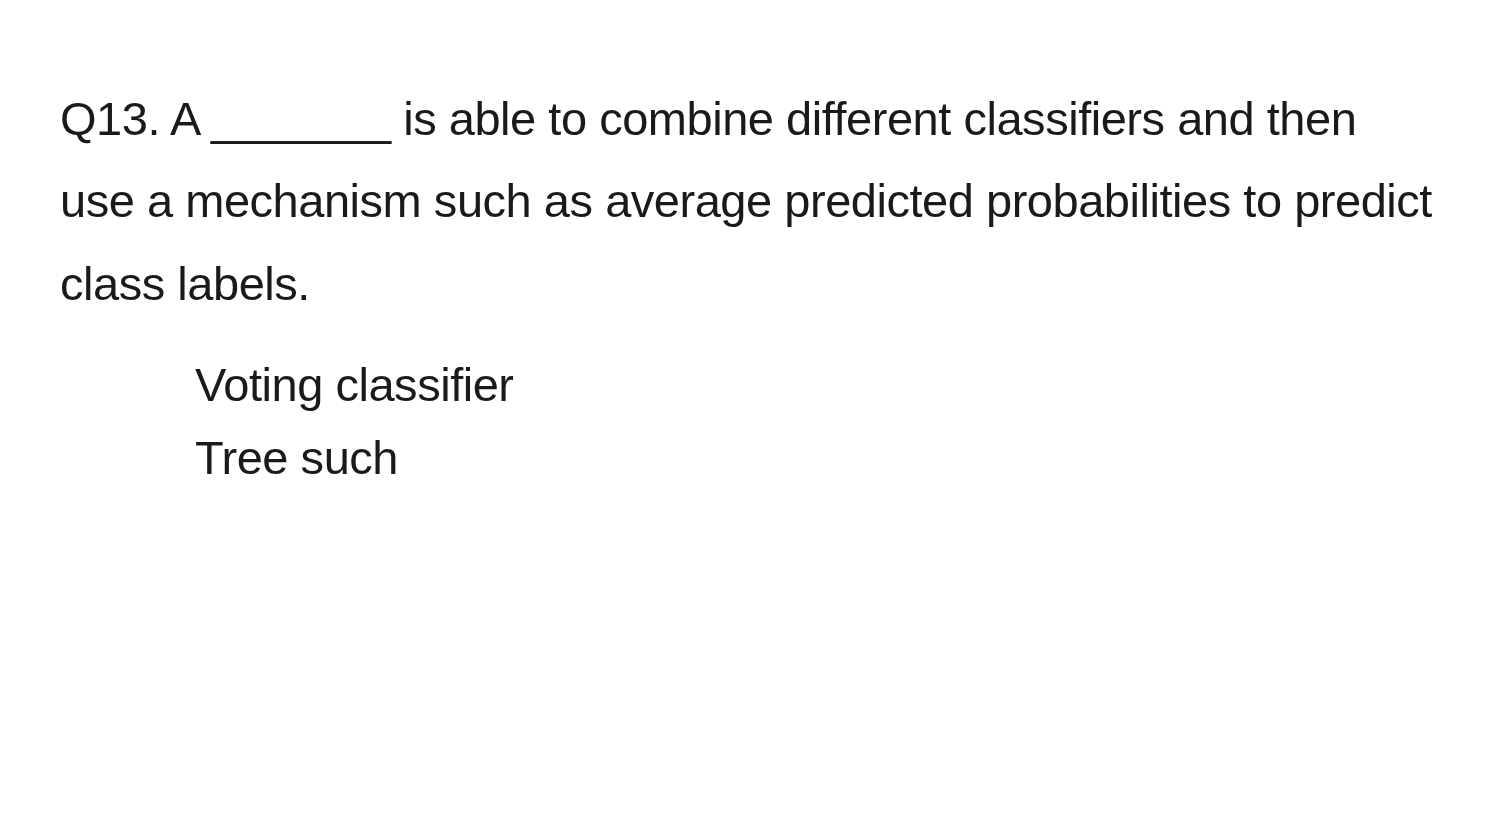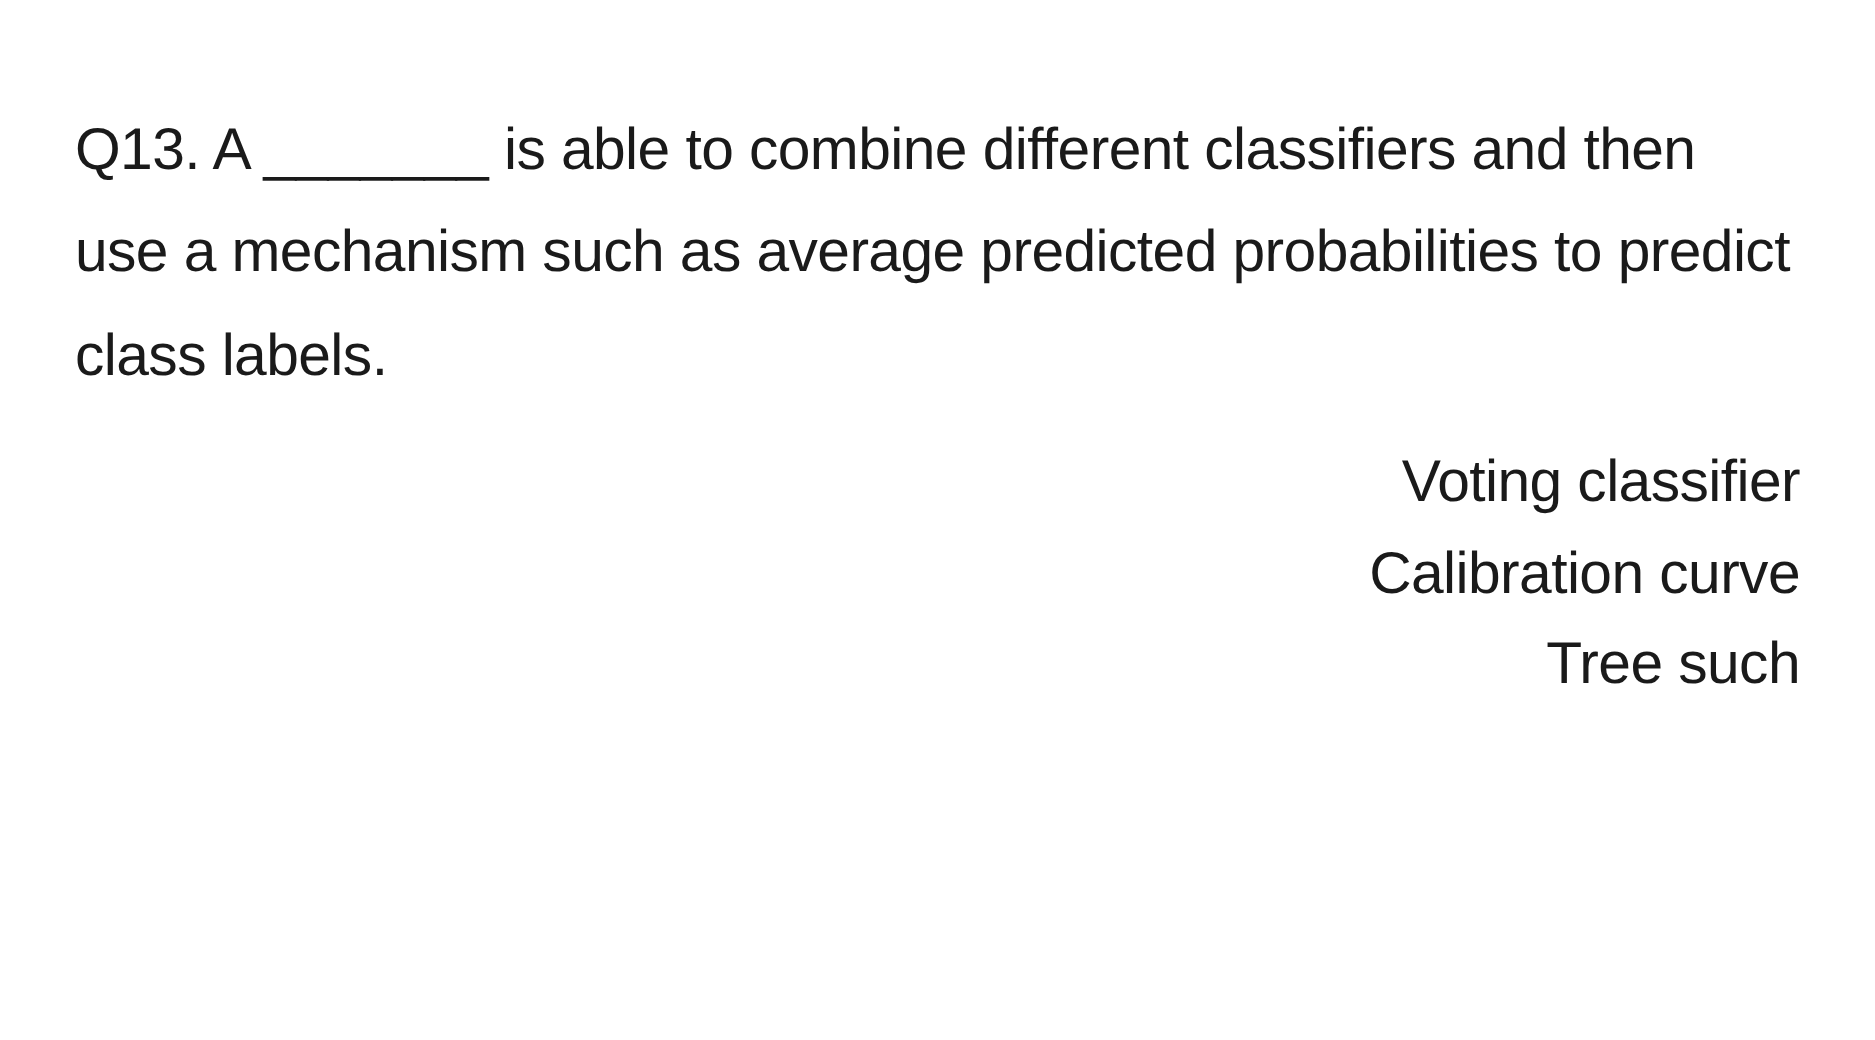--- a/index.html
+++ b/index.html
@@ -17,31 +17,29 @@
     }
     .question-text {
       font-size: 47px;
       line-height: 1.75;
       font-weight: 400;
       letter-spacing: -0.01em;
     }
     .options {
       margin-top: 24px;
       padding-left: 135px;
-      text-align: right;
     }
     .option {
       font-size: 47px;
       line-height: 1.55;
       font-weight: 400;
       letter-spacing: -0.01em;
     }
   </style>
 </head>
 <body>
 
 <div class="question-text">Q13. A _______ is able to combine different classifiers and then use a mechanism such as average predicted probabilities to predict class labels.</div>
 
 <div class="options">
   <div class="option">Voting classifier</div>
-  <div class="option">Calibration curve</div>
   <div class="option">Tree such</div>
 </div>
 
 </body></html>

